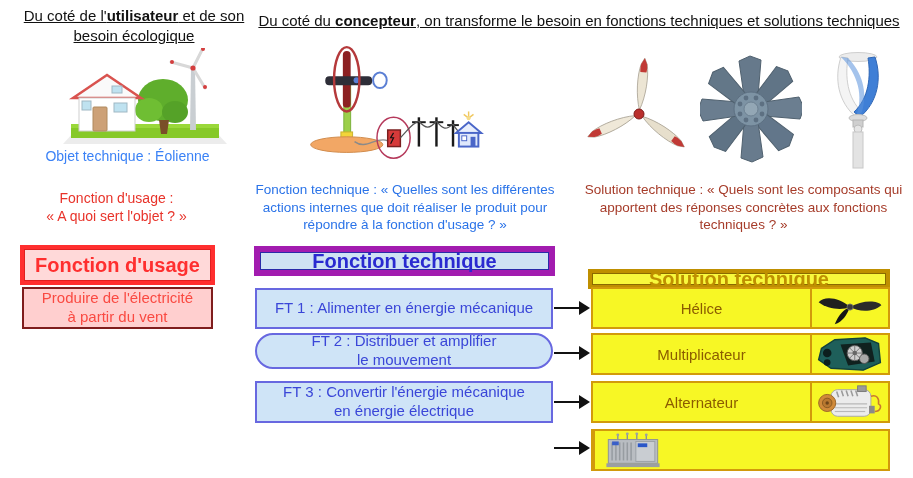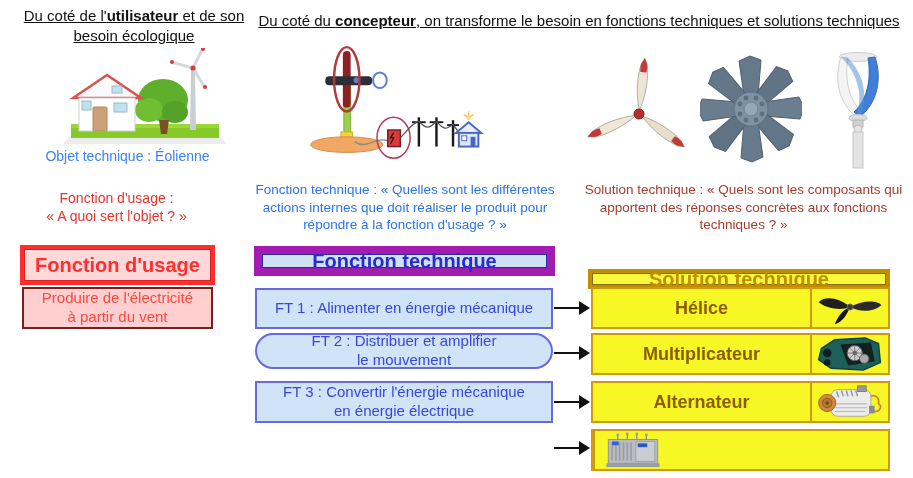--- a/index.html
+++ b/index.html
@@ -18,37 +18,37 @@
   
   .cap { text-align:center; line-height:1.3; }
   .objet-label { left:15px; top:147px; width:225px; font-size:14px; color:#3b82f6; }
   .usage-q     { left:4px; top:189px; width:225px; font-size:14px; color:#e8332a; }
   .fonction-cap{ left:240px; top:181px; width:330px; font-size:13.5px; color:#2a73e8; }
   .solution-cap{ left:577px; top:181px; width:333px; font-size:13.5px; color:#a63c2a; }
 
   
   .hdr-box { display:flex; align-items:center; justify-content:center; font-weight:bold; font-size:20px; }
   .usage-hdr    { left:20px;  top:245px; width:195px; height:40px; background:#ffd9d9; border:4px solid #ff2f2f; color:#ff2f2f; box-shadow:inset 0 0 0 1px #e02020; }
-  .fonction-hdr { left:254px; top:246px; width:301px; height:30px; background:#cfe2f3; border:8px solid #a21caf; color:#2a2ad0; box-shadow:inset 0 0 0 1px #2a2aa8; }
+  .fonction-hdr { left:254px; top:246px; width:301px; height:30px; background:#cfe2f3; border:6px solid #a21caf; color:#2a2ad0; box-shadow:inset 0 0 0 1px #2a2aa8; }
   .solution-hdr { left:588px; top:245px; width:302px; height:20px; background:#f8f83c; border:4px solid #bf8f00; color:#bf8f00; box-shadow:inset 0 0 0 1px #8a6a00;margin-top:24px; }
 
   
   .usage-val { left:22px; top:287px; width:191px; height:42px; background:#ffcfcf; border:2px solid #7f1d1d;
                color:#fa4a42; font-size:15px; display:flex; align-items:center; justify-content:center; text-align:center; line-height:1.25; }
 
   .ft-box { left:255px; width:298px; background:#cfe4f7; border:2px solid #6868e0; color:#3a46d8; font-size:15px;
             display:flex; align-items:center; justify-content:center; text-align:center; line-height:1.25; }
   .ft1 { top:288px; height:41px; }
   .ft2 { top:333px; height:36px;border-radius:18px; }
   .ft3 { top:381px; height:42px; }
   .ft4 { top:429px; height:41px; }
 
   .sol-box { left:591px; width:299px; height:42px; background:#f7f725; border:2px solid #d29a0b; display:flex; }
   .sol1 { top:287px; } .sol2 { top:333px; } .sol3 { top:381px; } .sol4 { top:429px;flex-direction:column; }
-  .sol-label { flex:1; display:flex; align-items:center; justify-content:center; font-weight:bold; font-size:18px; color:#8b5c00; overflow:hidden; }
+  .sol-label { flex:1; display:flex; align-items:center; justify-content:center; font-weight:normal; font-size:15px; color:#8b5c00; overflow:hidden; }
   .sol-img { width:78px; border-left:2px solid #d29a0b; background:#f7f725; display:flex; align-items:center; justify-content:center; }
   .sol-img svg { display:block; }
 
   
   .arrow { position:absolute; left:554px; width:36px; height:14px; }
   .arrow .line { position:absolute; left:0; right:9px; top:6px; height:2px; background:#111; }
   .arrow .head { position:absolute; right:0; top:0; width:0; height:0; border-left:11px solid #111; border-top:7px solid transparent; border-bottom:7px solid transparent; }
   .arr1 { top:301px; } .arr2 { top:346px; } .arr3 { top:395px; } .arr4 { top:441px; }
 
   .illus svg { display:block; width:100%; height:100%; }

